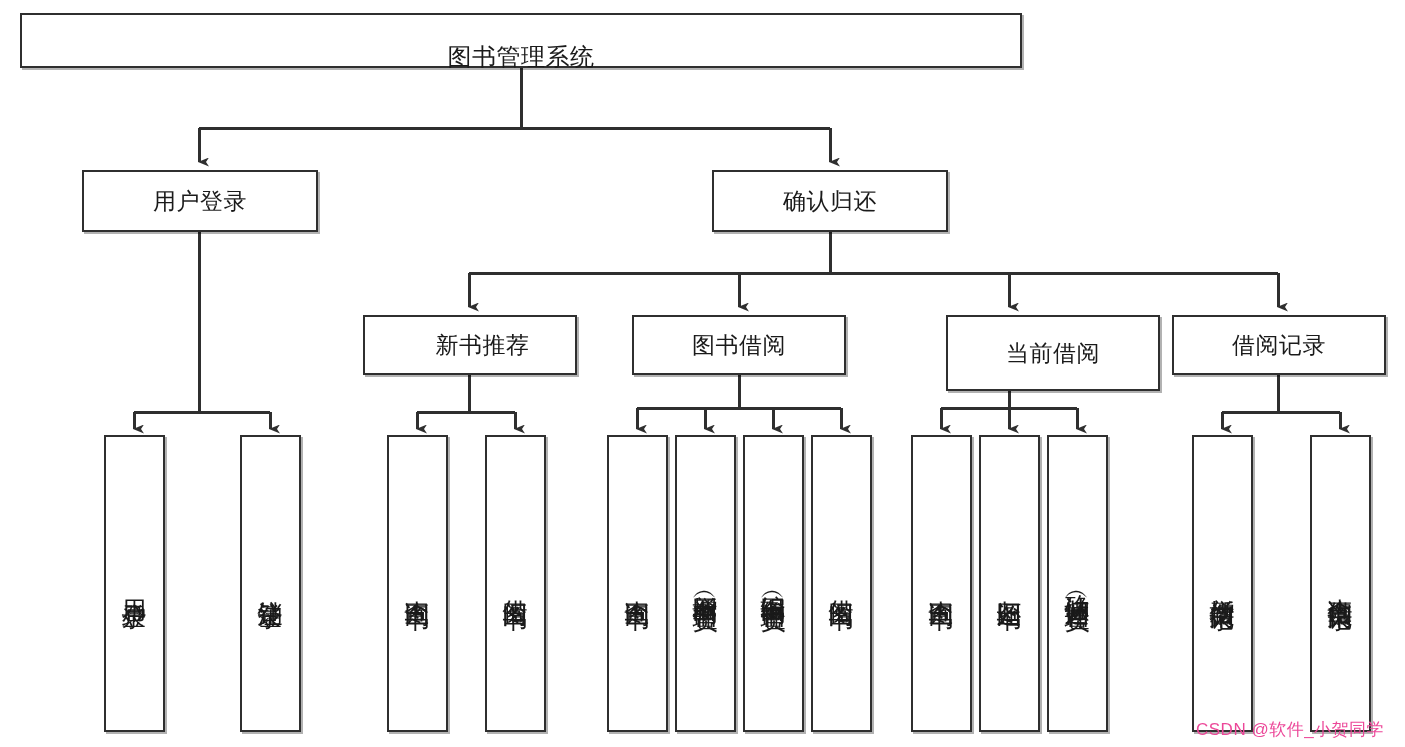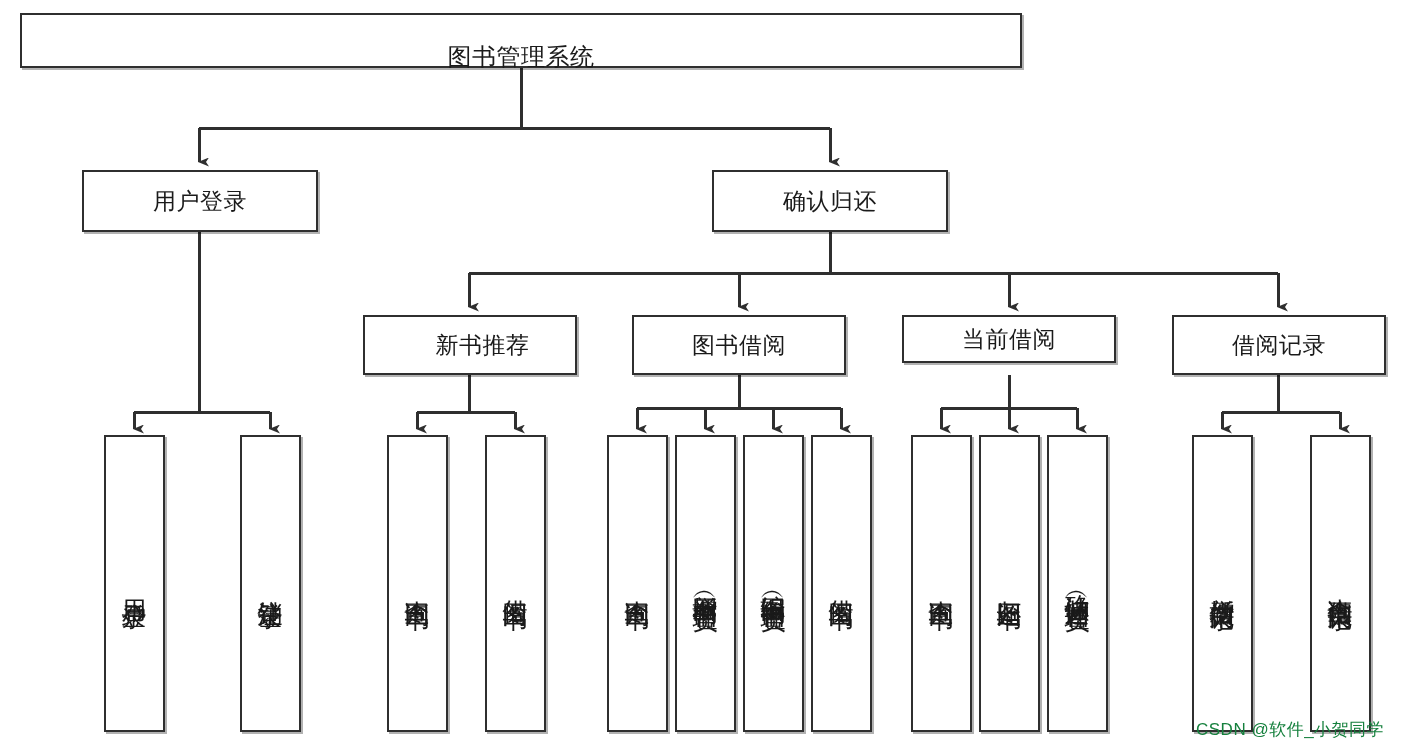--- a/index.html
+++ b/index.html
@@ -64,21 +64,21 @@
     text-orientation: upright;
     font-size: 25px;
     line-height: 1.12;
     letter-spacing: 2px;
     white-space: nowrap;
     max-height: 100%;
   }
   .watermark {
     position: absolute;
     font-size: 17px;
-    color: #15803d;
+    color: #ec4899;
     white-space: nowrap;
     z-index: 5;
     letter-spacing: 0.5px;
   }
 </style>
 </head>
 <body>
 
 <div id="diagram-root">
 
@@ -147,21 +147,21 @@
   </div>
 
   <div class="node horiz" style="left:363px; top:315px; width:214px; height:60px;padding-left:25px;">
     <span class="node-label">新书推荐</span>
   </div>
 
   <div class="node horiz" style="left:632px; top:315px; width:214px; height:60px;justify-content:center;">
     <span class="node-label">图书借阅</span>
   </div>
 
-  <div class="node horiz" style="left:902px; top:315px; width:214px; height:48px;">
+  <div class="node horiz" style="left:946px; top:315px; width:214px; height:76px;">
     <span class="node-label">当前借阅</span>
   </div>
 
   <div class="node horiz" style="left:1172px; top:315px; width:214px; height:60px;justify-content:center;">
     <span class="node-label">借阅记录</span>
   </div>
 
   <div class="node leaf" style="left:104px; top:435px; width:61px; height:297px;">
     <span class="node-label">用户登录</span>
   </div>

